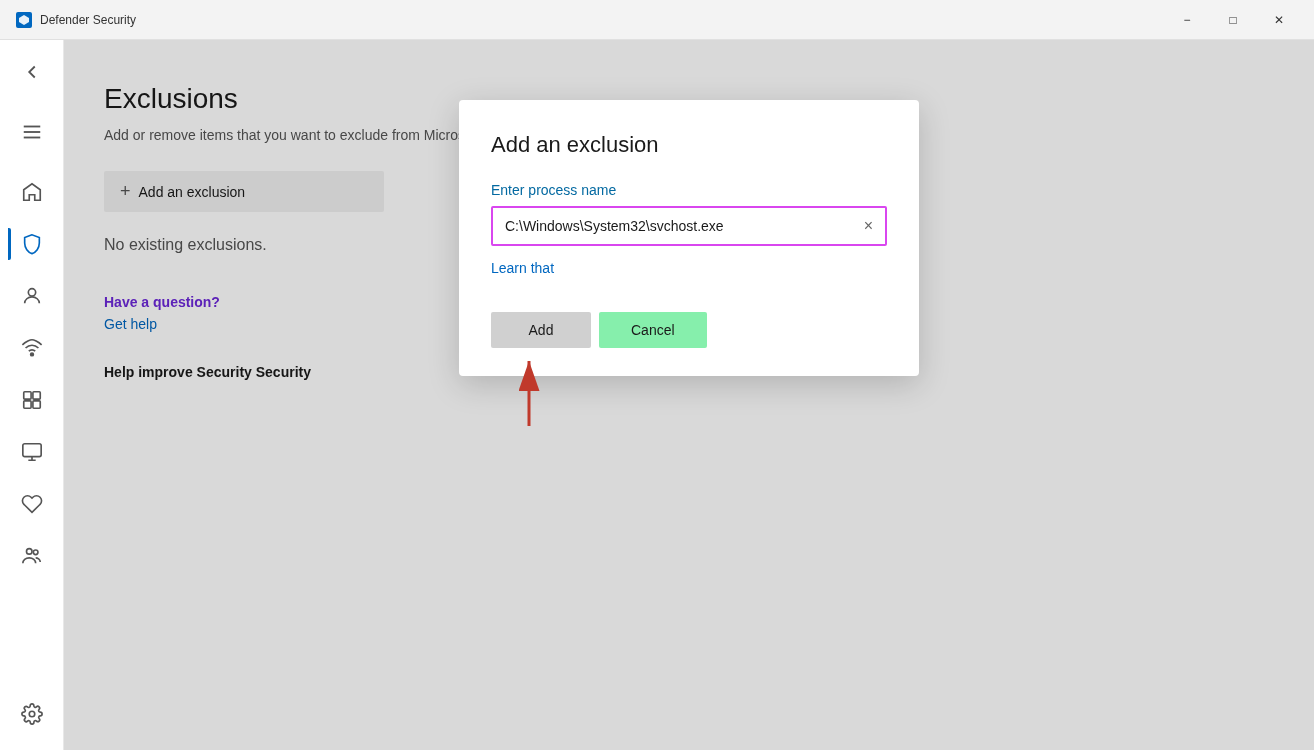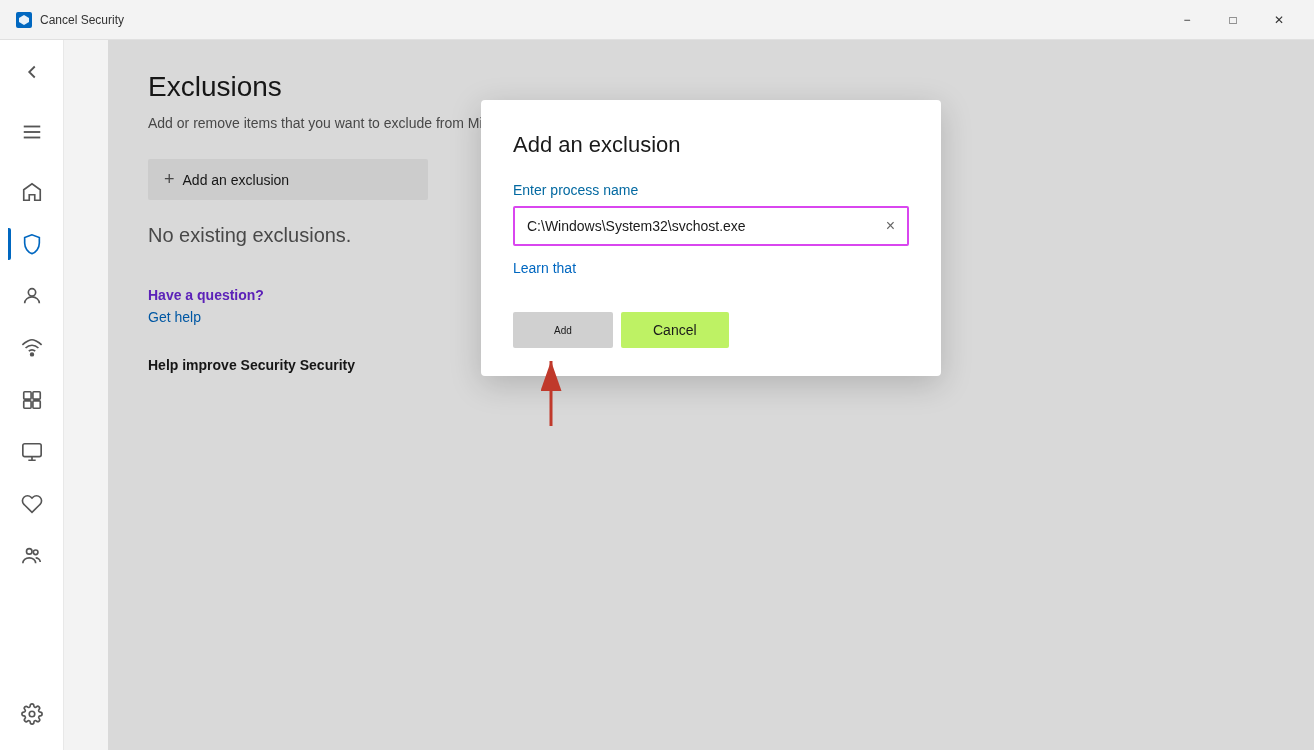--- a/index.html
+++ b/index.html
@@ -99,25 +99,24 @@
     .sidebar-back {
       margin-bottom: 8px;
     }
     .sidebar-hamburger {
       margin-bottom: 8px;
     }
 
     
     .main-content {
       flex: 1;
-      padding: 31px 40px;
+      padding: 43px 40px;
       background: #fff;
       overflow-y: auto;
       position: relative;
-      margin-left: 44px;
     }
     .page-title {
       font-size: 28px;
       font-weight: 400;
       color: #1a1a1a;
       margin-bottom: 12px;
     }
     .page-subtitle {
       font-size: 14px;
       color: #555;
@@ -138,21 +137,21 @@
       width: 280px;
       border-radius: 2px;
     }
     .add-exclusion-btn .plus {
       font-size: 18px;
       font-weight: 300;
       color: #555;
     }
 
     .no-exclusions {
-      font-size: 20px;
+      font-size: 16px;
       color: #555;
       margin-bottom: 40px;
     }
 
     .sidebar-bottom-section {
       margin-top: 16px;
     }
     .question-heading {
       font-size: 14px;
       font-weight: 700;
@@ -242,29 +241,29 @@
       margin-bottom: 36px;
     }
     .dialog-buttons {
       display: flex;
       gap: 8px;
     }
     .btn-add {
       padding: 10px 32px;
       background: #d0d0d0;
       border: none;
-      font-size: 10px;
+      font-size: 14px;
       cursor: pointer;
       color: #1a1a1a;
       border-radius: 2px;
       min-width: 100px;
     }
     .btn-cancel {
       padding: 10px 32px;
-      background: #bef264;
+      background: #86efac;
       border: none;
       font-size: 14px;
       cursor: pointer;
       color: #1a1a1a;
       border-radius: 2px;
       min-width: 100px;
     }
 
     
     .red-arrow {
@@ -277,21 +276,21 @@
   </style>
 </head>
 <body>
 
 <div class="title-bar">
   <div class="title-bar-left">
     <svg class="title-bar-icon" viewBox="0 0 16 16" fill="none">
       <rect width="16" height="16" rx="2" fill="#0067c0"></rect>
       <path d="M8 3 L13 6 L13 10 L8 13 L3 10 L3 6 Z" fill="white" opacity="0.9"></path>
     </svg>
-    <span>Cancel Security</span>
+    <span>Defender Security</span>
   </div>
   <div class="title-bar-controls">
     <button class="title-btn">−</button>
     <button class="title-btn">□</button>
     <button class="title-btn close">✕</button>
   </div>
 </div>
 
 <div class="app-container">
 

